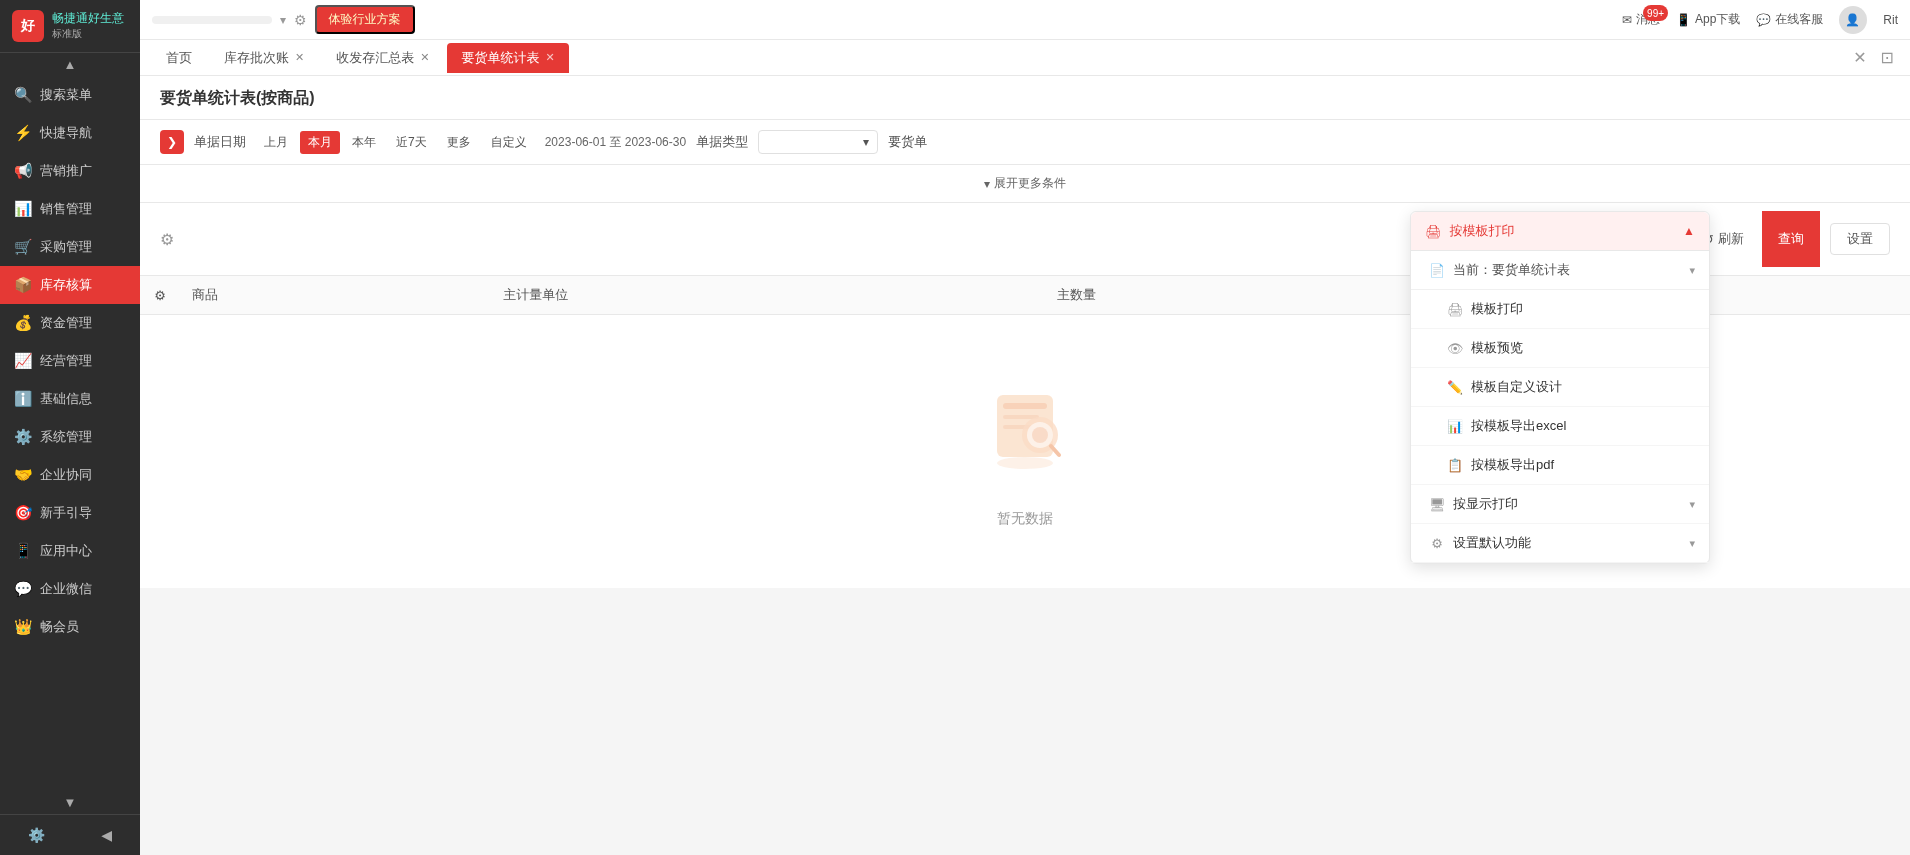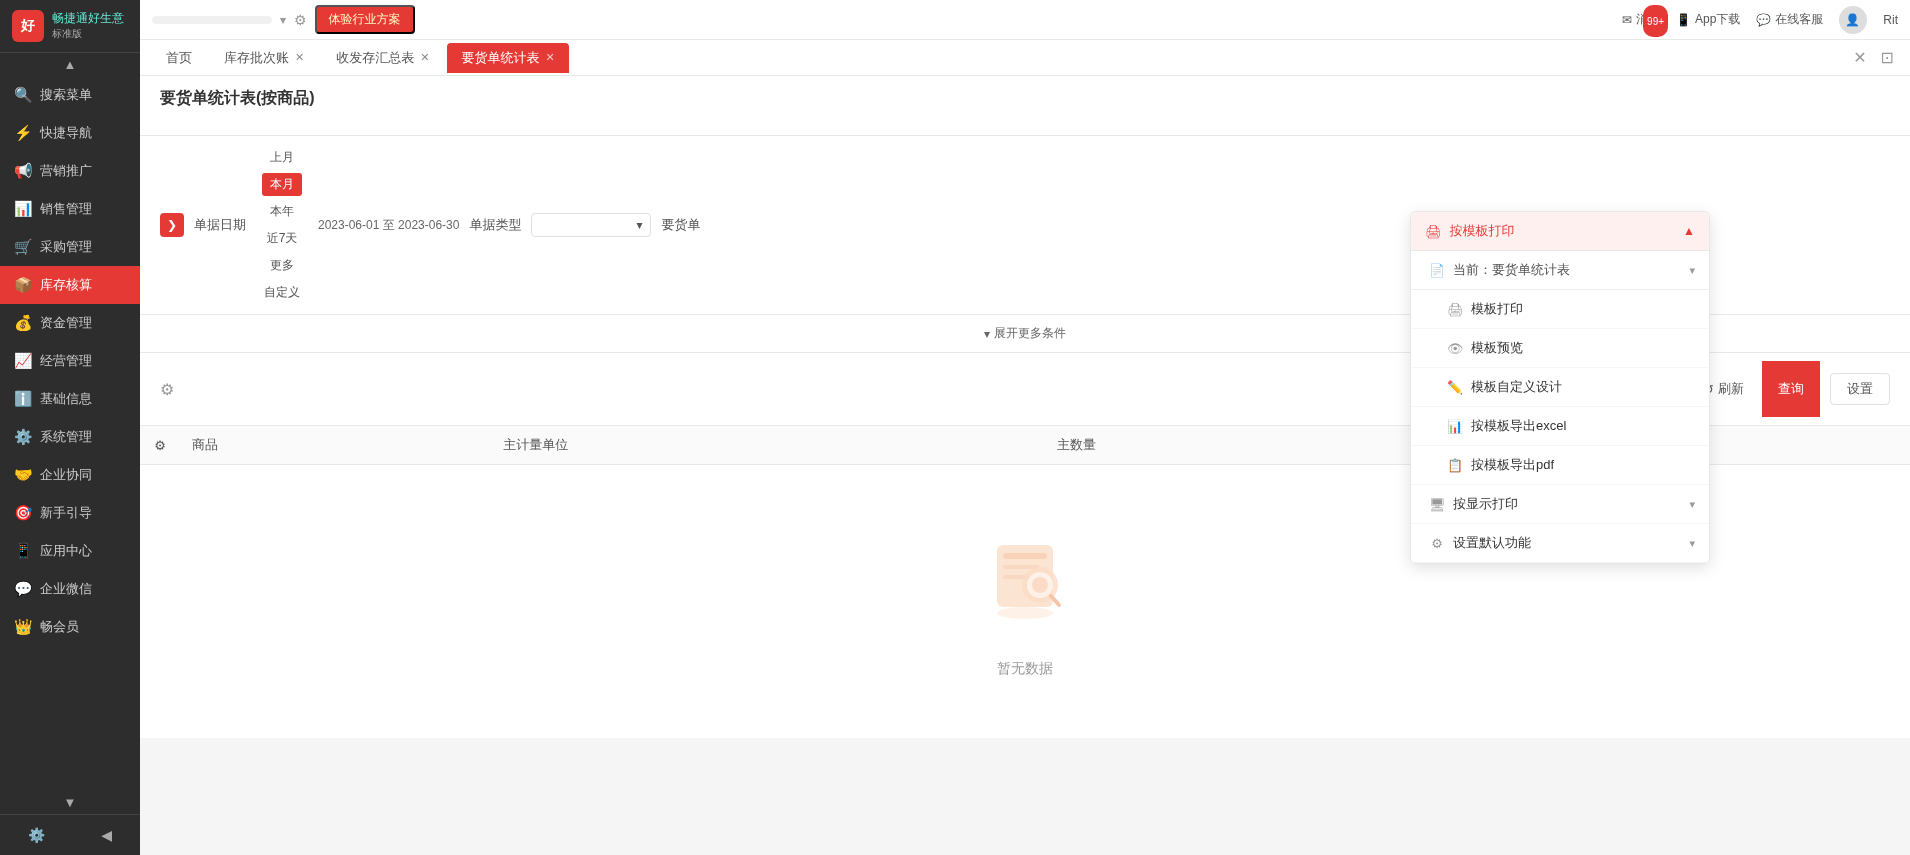--- a/index.html
+++ b/index.html
@@ -120,21 +120,21 @@
       font-size: 12px;
       position: relative;
     }
     .badge {
       background: #e53935;
       color: white;
       border-radius: 10px;
       font-size: 10px;
       padding: 0 4px;
       min-width: 16px;
-      height: 32px;
+      height: 16px;
       display: flex;
       align-items: center;
       justify-content: center;
       position: absolute;
       top: -6px;
       right: -8px;
     }
     .avatar {
       width: 28px; height: 28px;
       background: #ddd;
@@ -198,21 +198,21 @@
     }
     .page-header {
       background: white;
       padding: 12px 20px 0;
       border-bottom: 1px solid #e8e8e8;
     }
     .page-title {
       font-size: 16px;
       font-weight: bold;
       color: #333;
-      margin-bottom: 26px;
+      margin-bottom: 10px;
     }
 
     
     .filter-bar {
       background: white;
       padding: 10px 20px;
       display: flex;
       align-items: center;
       gap: 10px;
       flex-wrap: wrap;
@@ -226,21 +226,20 @@
       border-radius: 4px;
       display: flex; align-items: center; justify-content: center;
       cursor: pointer;
       font-size: 12px;
     }
     .filter-label { font-size: 13px; color: #555; }
     .filter-date-options {
       display: flex;
       align-items: center;
       gap: 4px;
-      flex-direction: column;
     }
     .date-option {
       padding: 3px 8px;
       font-size: 12px;
       border-radius: 3px;
       cursor: pointer;
       color: #555;
     }
     .date-option.active {
       background: #e53935;

